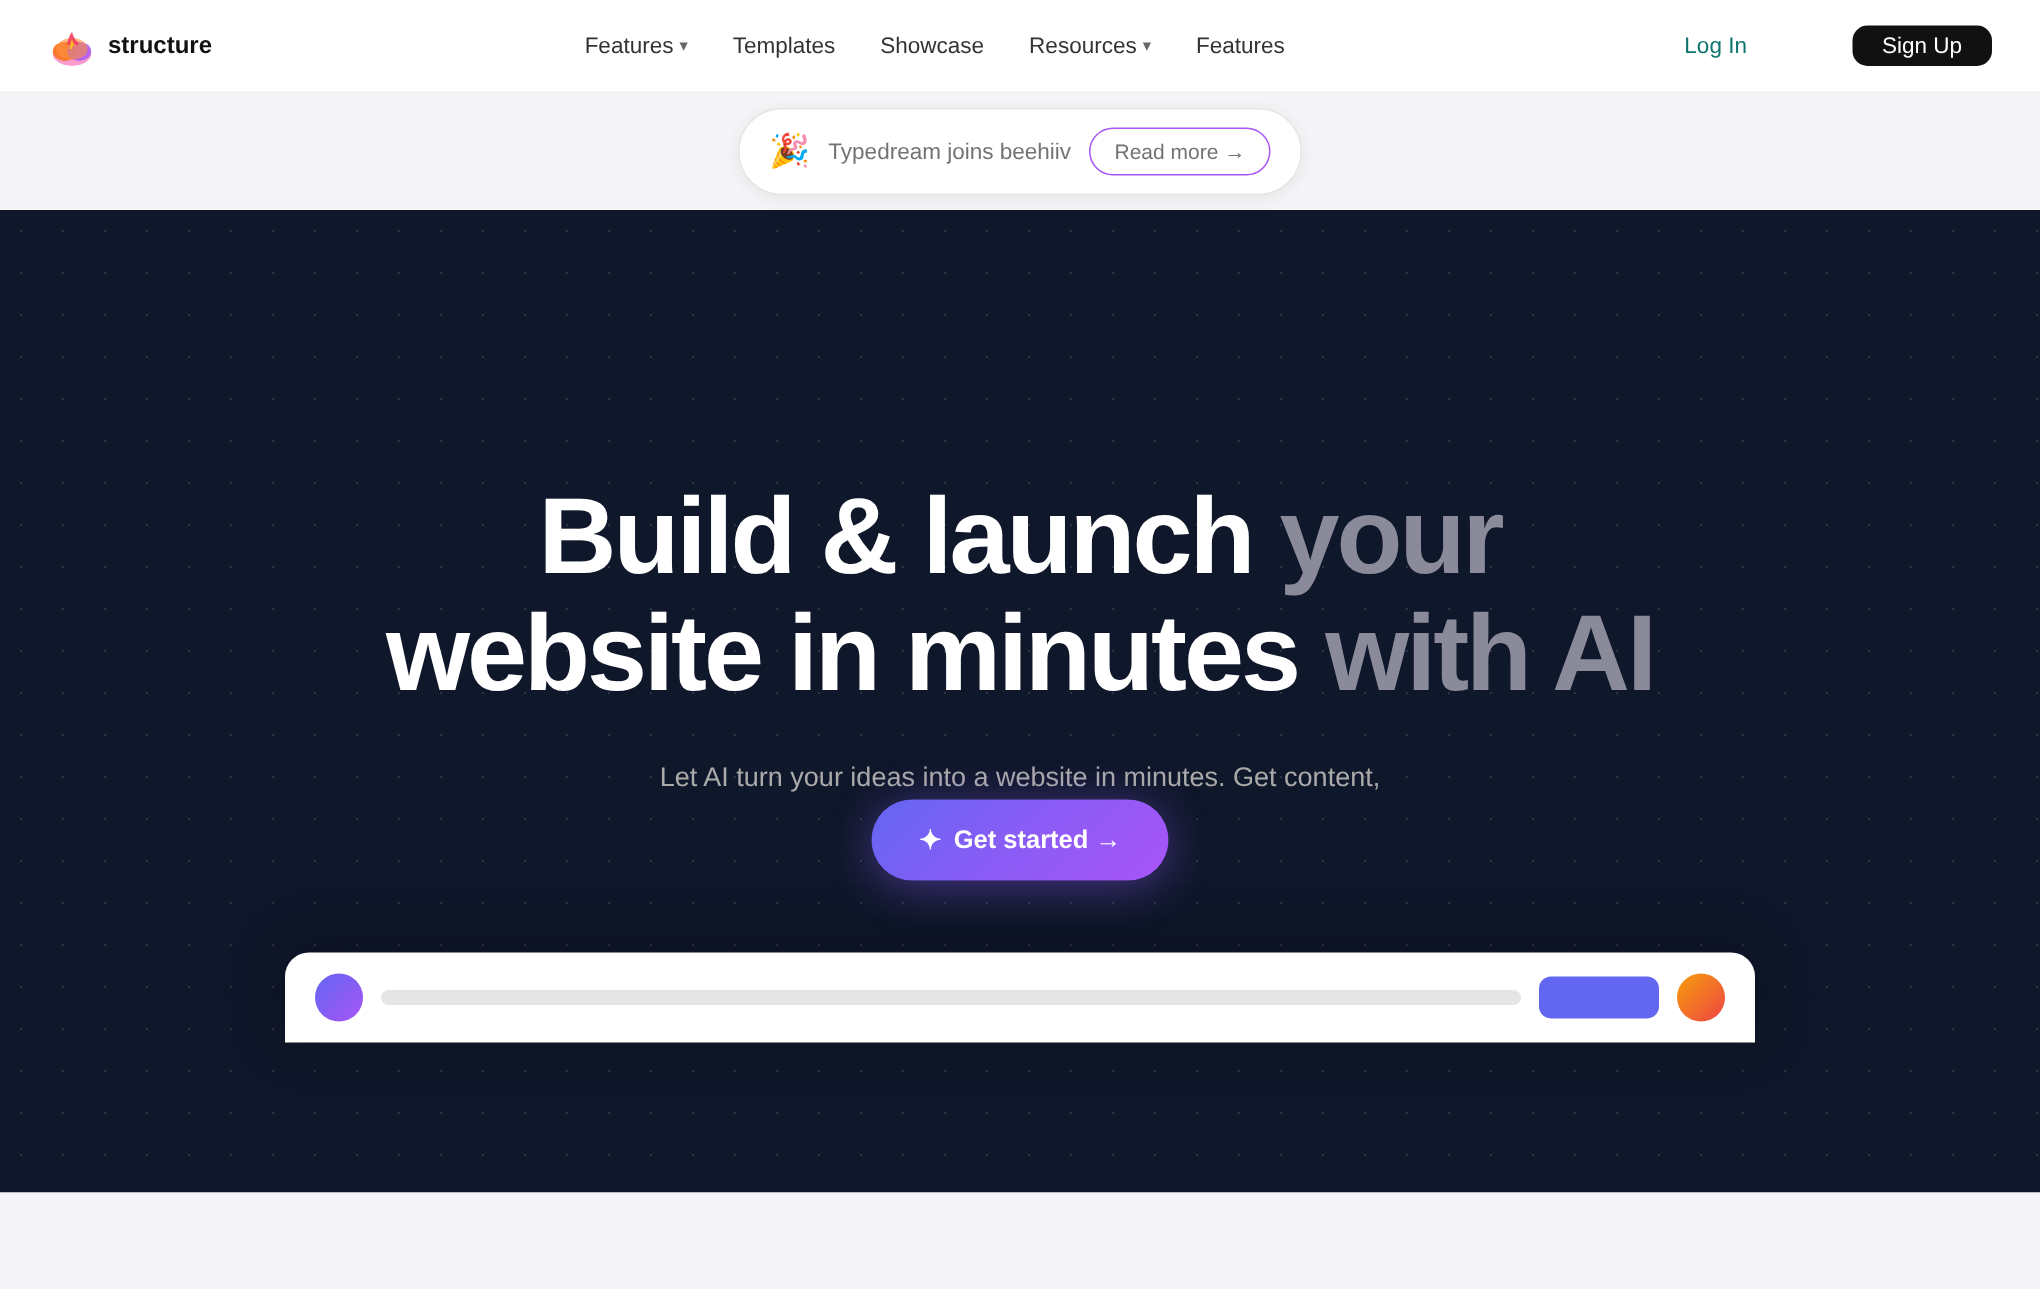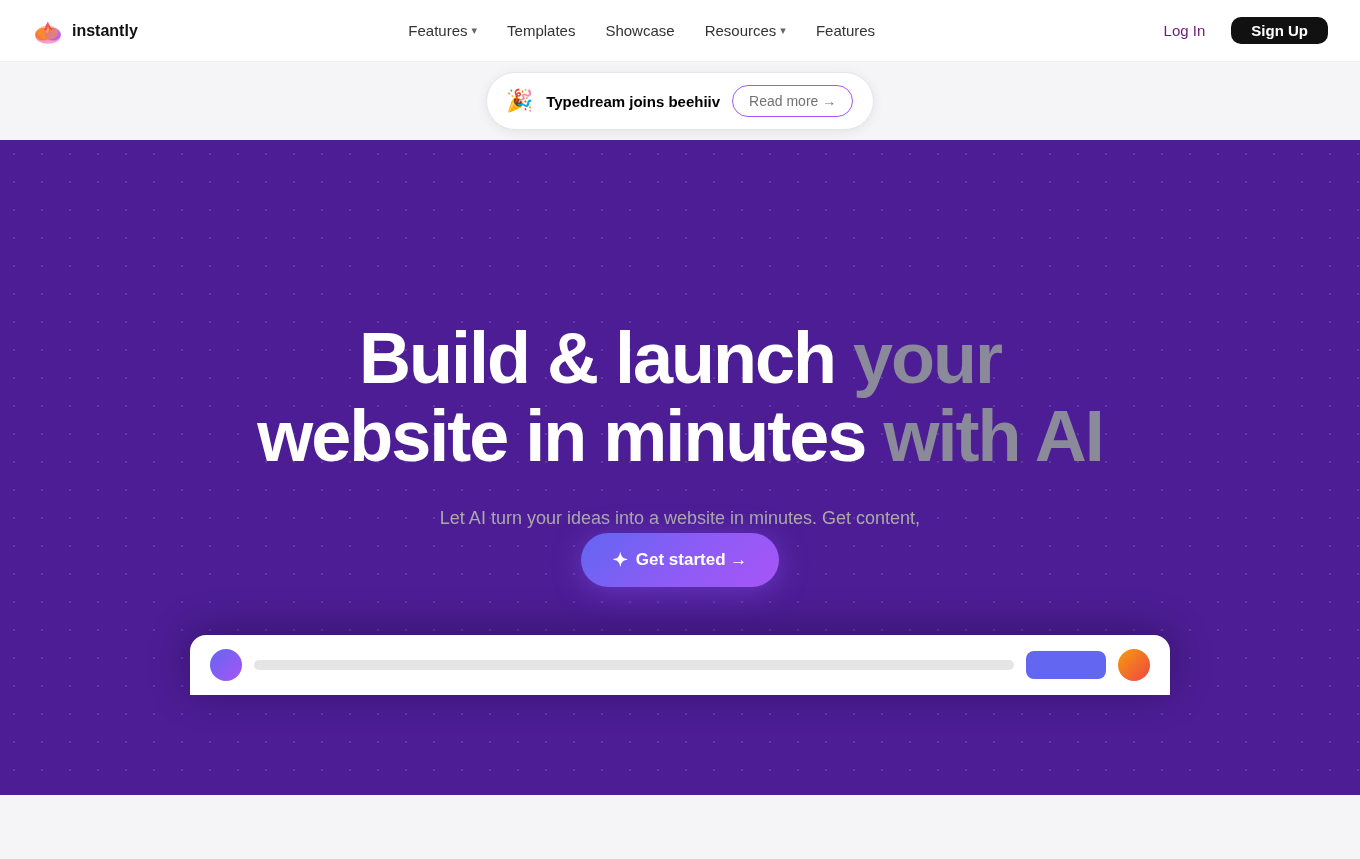--- a/index.html
+++ b/index.html
@@ -23,60 +23,61 @@
       display: flex; align-items: center; gap: 4px;
       padding: 6px 12px; border-radius: 8px;
       font-size: 15px; color: #333; cursor: pointer;
       text-decoration: none; background: none; border: none;
       font-family: inherit;
     }
     .nav-chevron { font-size: 11px; color: #666; }
     .nav-right { display: flex; align-items: center; gap: 8px; }
     .btn-login {
       padding: 8px 18px; border-radius: 8px; border: none;
-      background: none; font-size: 15px; font-weight: 500; color: #701a75;
+      background: none; font-size: 15px; font-weight: 500; color: #0f766e;
       cursor: pointer; font-family: inherit;
     }
     .btn-signup {
       padding: 5px 20px; border-radius: 10px; border: none;
       background: #111; color: #fff;
-      font-size: 15px; font-weight: 700; cursor: pointer;
+      font-size: 15px; font-weight: 400; cursor: pointer;
       font-family: inherit;
+      margin-left: 44px;
     }
 
     
     .announcement-area {
       padding-top: 62px;
       background: #f5f5f7;
       display: flex; justify-content: center; align-items: center;
       padding-bottom: 0;
       height: 140px;
     }
     .announcement-pill {
       display: flex; align-items: center; gap: 12px;
       background: #fff;
       border: 1px solid #e5e5e5;
       border-radius: 50px;
       padding: 12px 20px;
       box-shadow: 0 2px 12px rgba(0,0,0,0.07);
     }
     .announcement-emoji { font-size: 22px; }
-    .announcement-text { font-size: 15px; color: #000000; font-weight: 700; }
+    .announcement-text { font-size: 15px; color: #737373; font-weight: 400; }
     .read-more-btn {
       display: flex; align-items: center;
       padding: 7px 16px; border-radius: 50px;
       border: 1.5px solid #a855f7;
       background: none; color: #737373;
       font-size: 14px; font-weight: 500; cursor: pointer;
       white-space: nowrap; font-family: Liberation Sans, sans-serif;
     }
 
     
     .hero {
-      background: #4c1d95;
+      background: #0f172a;
       min-height: 655px;
       display: flex; flex-direction: column;
       align-items: center; justify-content: flex-start;
       padding-top: 180px;
       position: relative;
       overflow: hidden;
     }
     
     .hero::before {
       content: '';
@@ -141,21 +142,21 @@
   <a class="nav-logo" href="#">
 
     <svg class="logo-icon" viewBox="0 0 40 40" fill="none" xmlns="http://www.w3.org/2000/svg">
       <ellipse cx="20" cy="26" rx="16" ry="10" fill="#f472b6" opacity="0.7"></ellipse>
       <ellipse cx="14" cy="24" rx="10" ry="8" fill="#f97316" opacity="0.85"></ellipse>
       <ellipse cx="26" cy="24" rx="10" ry="8" fill="#a855f7" opacity="0.8"></ellipse>
       <ellipse cx="20" cy="22" rx="13" ry="9" fill="#fb923c" opacity="0.6"></ellipse>
       <path d="M15 20 Q18 10 20 8 Q22 16 28 18 Q24 14 25 20 Q22 16 20 22 Q18 16 15 20Z" fill="#f43f5e" opacity="0.9"></path>
       <path d="M18 22 Q19 16 20 14 Q21 18 23 20 Q21 17 20 22 Z" fill="#fbbf24" opacity="0.95"></path>
     </svg>
-    <span class="logo-text">instantly</span>
+    <span class="logo-text">structure</span>
   </a>
 
   <div class="nav-center">
     <button class="nav-item">
       <span>Features</span>
       <span class="nav-chevron">▾</span>
     </button>
     <a class="nav-item" href="#">
       <span>Templates</span>
     </a>

